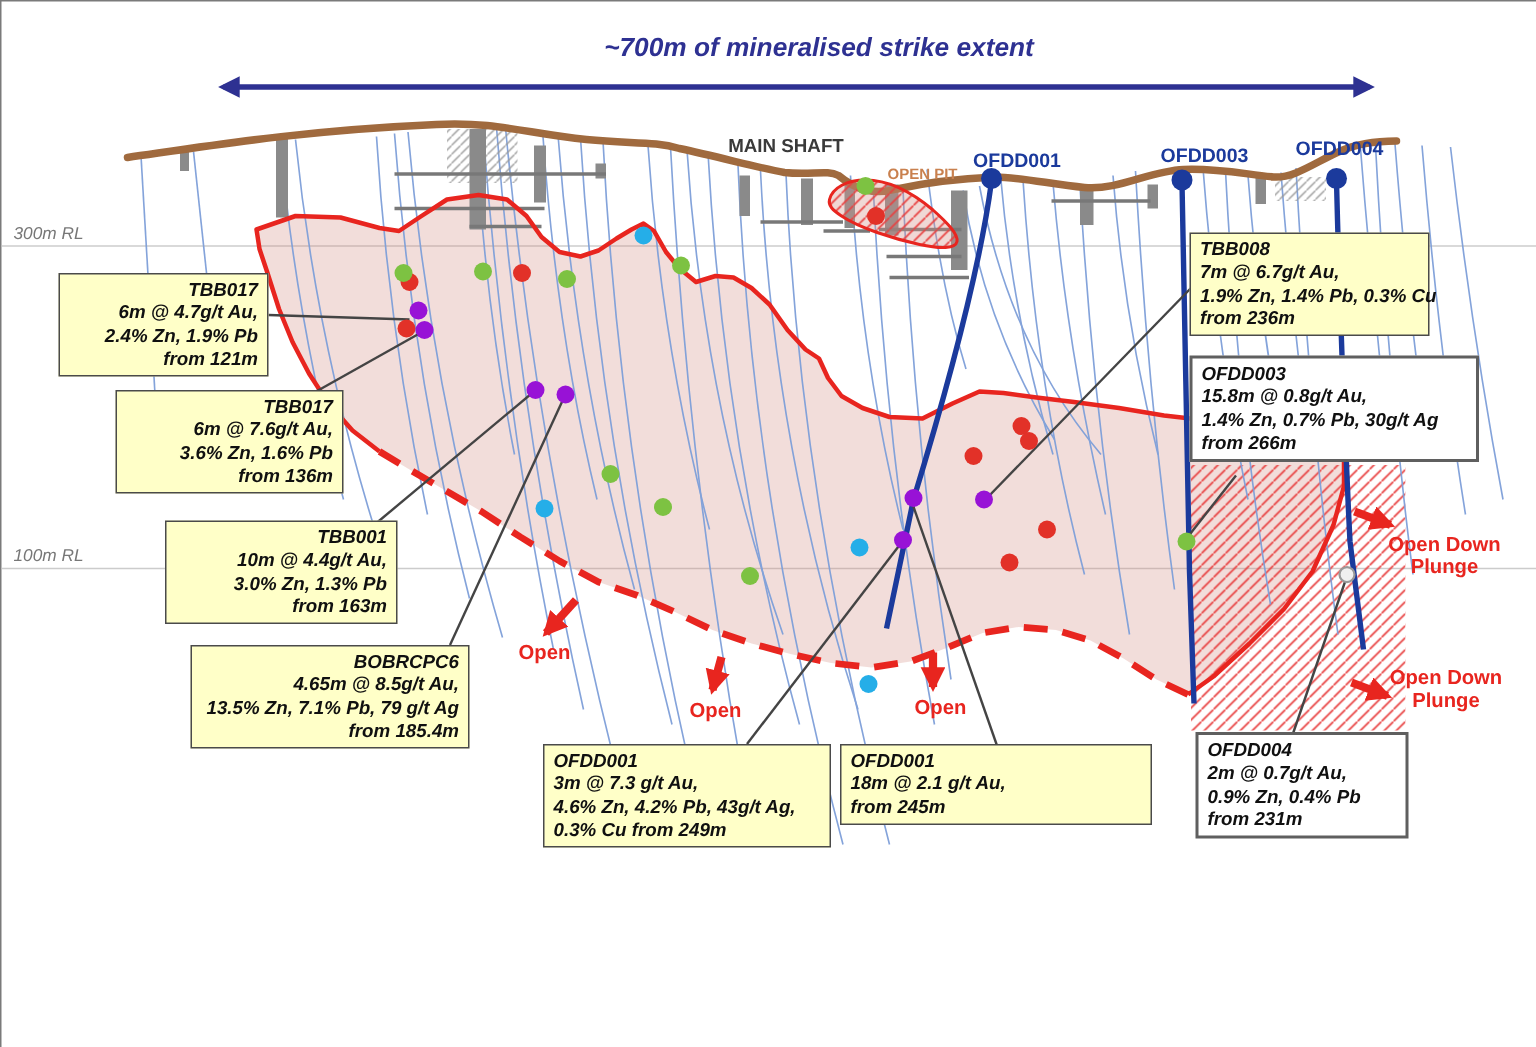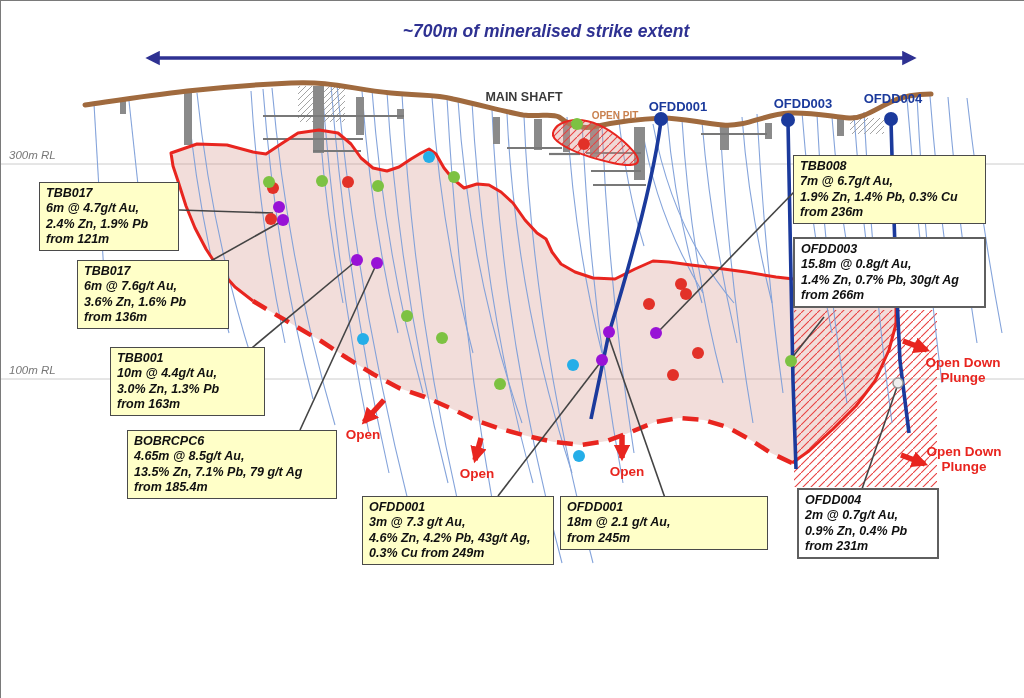--- a/index.html
+++ b/index.html
@@ -3,21 +3,21 @@
 <meta charset="utf-8">
 <style>
   html,body{margin:0;padding:0;background:#e9e9e9;}
   #stage{position:relative;width:1024px;height:698px;background:#ffffff;border:1px solid #7a7a7a;
          overflow:hidden;font-family:"Liberation Sans",sans-serif;}
   #stage svg{position:absolute;left:0;top:0;}
   .callout{position:absolute;box-sizing:border-box;border:1.6px solid #4a4a4a;background:#FFFFC8;
            font:bold italic 12.5px/1.22 "Liberation Sans",sans-serif;color:#101010;
            padding:3px 6px;white-space:nowrap;z-index:5;}
   .callout.white{background:#ffffff;border:2px solid #5f5f5f;}
-  .callout.right{text-align:left;}
+  .callout.right{text-align:right;}
   .svg-label{font-family:"Liberation Sans",sans-serif;}
 </style>
 </head>
 <body>
 
 <div id="stage">
 
 <svg width="1024" height="698" viewBox="0 0 1024 698">
   <defs>
     <pattern id="redHatch" width="8" height="8" patternUnits="userSpaceOnUse">
@@ -244,38 +244,38 @@
   <div>6m @ 7.6g/t Au,</div>
   <div>3.6% Zn, 1.6% Pb</div>
   <div>from 136m</div>
 </div>
 <div class="callout right" style="left:109px;top:346px;width:155px;">
   <div>TBB001</div>
   <div>10m @ 4.4g/t Au,</div>
   <div>3.0% Zn, 1.3% Pb</div>
   <div>from 163m</div>
 </div>
-<div class="callout right" style="left:126px;top:429px;width:210px;">
+<div class="callout right" style="left:126px;top:429px;width:186px;">
   <div>BOBRCPC6</div>
   <div>4.65m @ 8.5g/t Au,</div>
   <div>13.5% Zn, 7.1% Pb, 79 g/t Ag</div>
   <div>from 185.4m</div>
 </div>
 <div class="callout" style="left:361px;top:495px;width:192px;">
   <div>OFDD001</div>
   <div>3m @ 7.3 g/t Au,</div>
   <div>4.6% Zn, 4.2% Pb, 43g/t Ag,</div>
   <div>0.3% Cu from 249m</div>
 </div>
 <div class="callout" style="left:559px;top:495px;width:208px;">
   <div>OFDD001</div>
   <div>18m @ 2.1 g/t Au,</div>
   <div>from 245m</div>
 </div>
-<div class="callout" style="left:792px;top:154px;width:193px;">
+<div class="callout" style="left:792px;top:154px;width:160px;">
   <div>TBB008</div>
   <div>7m @ 6.7g/t Au,</div>
   <div>1.9% Zn, 1.4% Pb, 0.3% Cu</div>
   <div>from 236m</div>
 </div>
 <div class="callout white" style="left:792px;top:236px;width:193px;">
   <div>OFDD003</div>
   <div>15.8m @ 0.8g/t Au,</div>
   <div>1.4% Zn, 0.7% Pb, 30g/t Ag</div>
   <div>from 266m</div>

